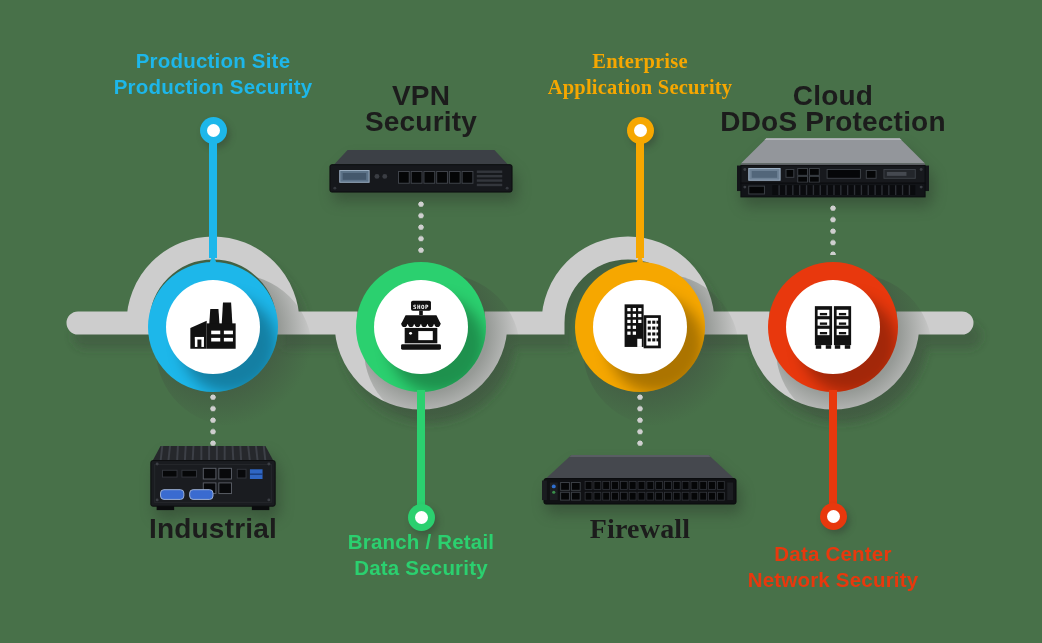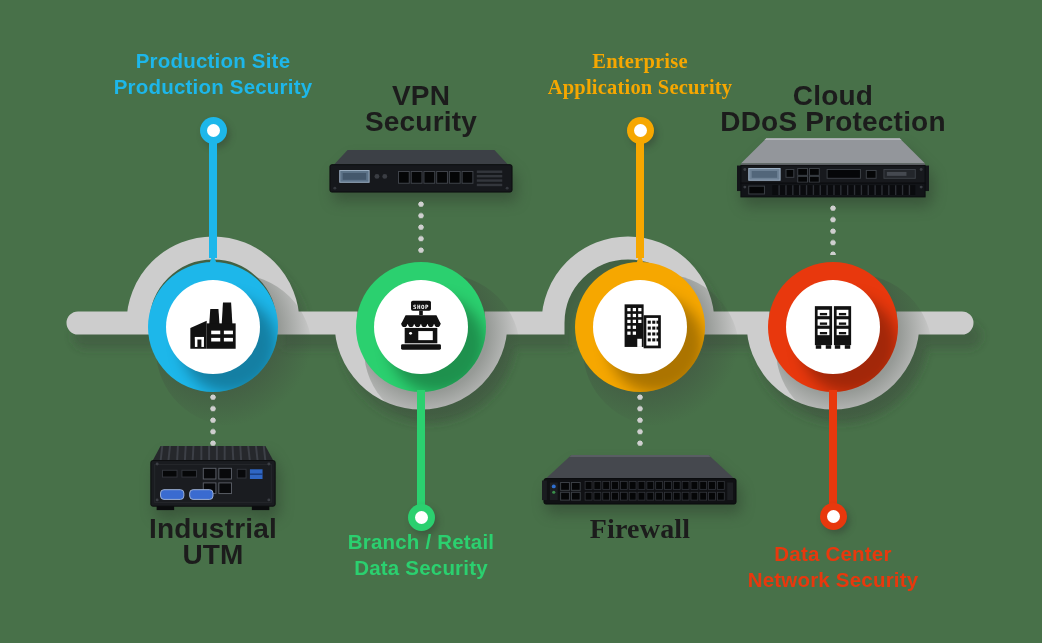--- a/index.html
+++ b/index.html
@@ -138,21 +138,20 @@
       <circle cx="12.5" cy="20.5" r="1.5" fill="#3c3f45"></circle>
         <circle cx="127.5" cy="20.5" r="1.5" fill="#3c3f45"></circle>
       <circle cx="12.5" cy="57.5" r="1.5" fill="#3c3f45"></circle>
         <circle cx="127.5" cy="57.5" r="1.5" fill="#3c3f45"></circle>
       <rect x="12" y="64" width="18" height="4" fill="#0a0b0d"></rect>
       <rect x="110" y="64" width="18" height="4" fill="#0a0b0d"></rect>
     </svg>
 
     <div class="devlabel" style="top:516px">
       <div>Industrial</div>
-      <div>UTM</div>
     </div>
   </div>
 
   <div class="col" style="left: 281px; --accent: #2bd06f;">
 
     <div class="devlabel" style="top:83px">
       <div>VPN</div>
       <div>Security</div>
     </div>
 

